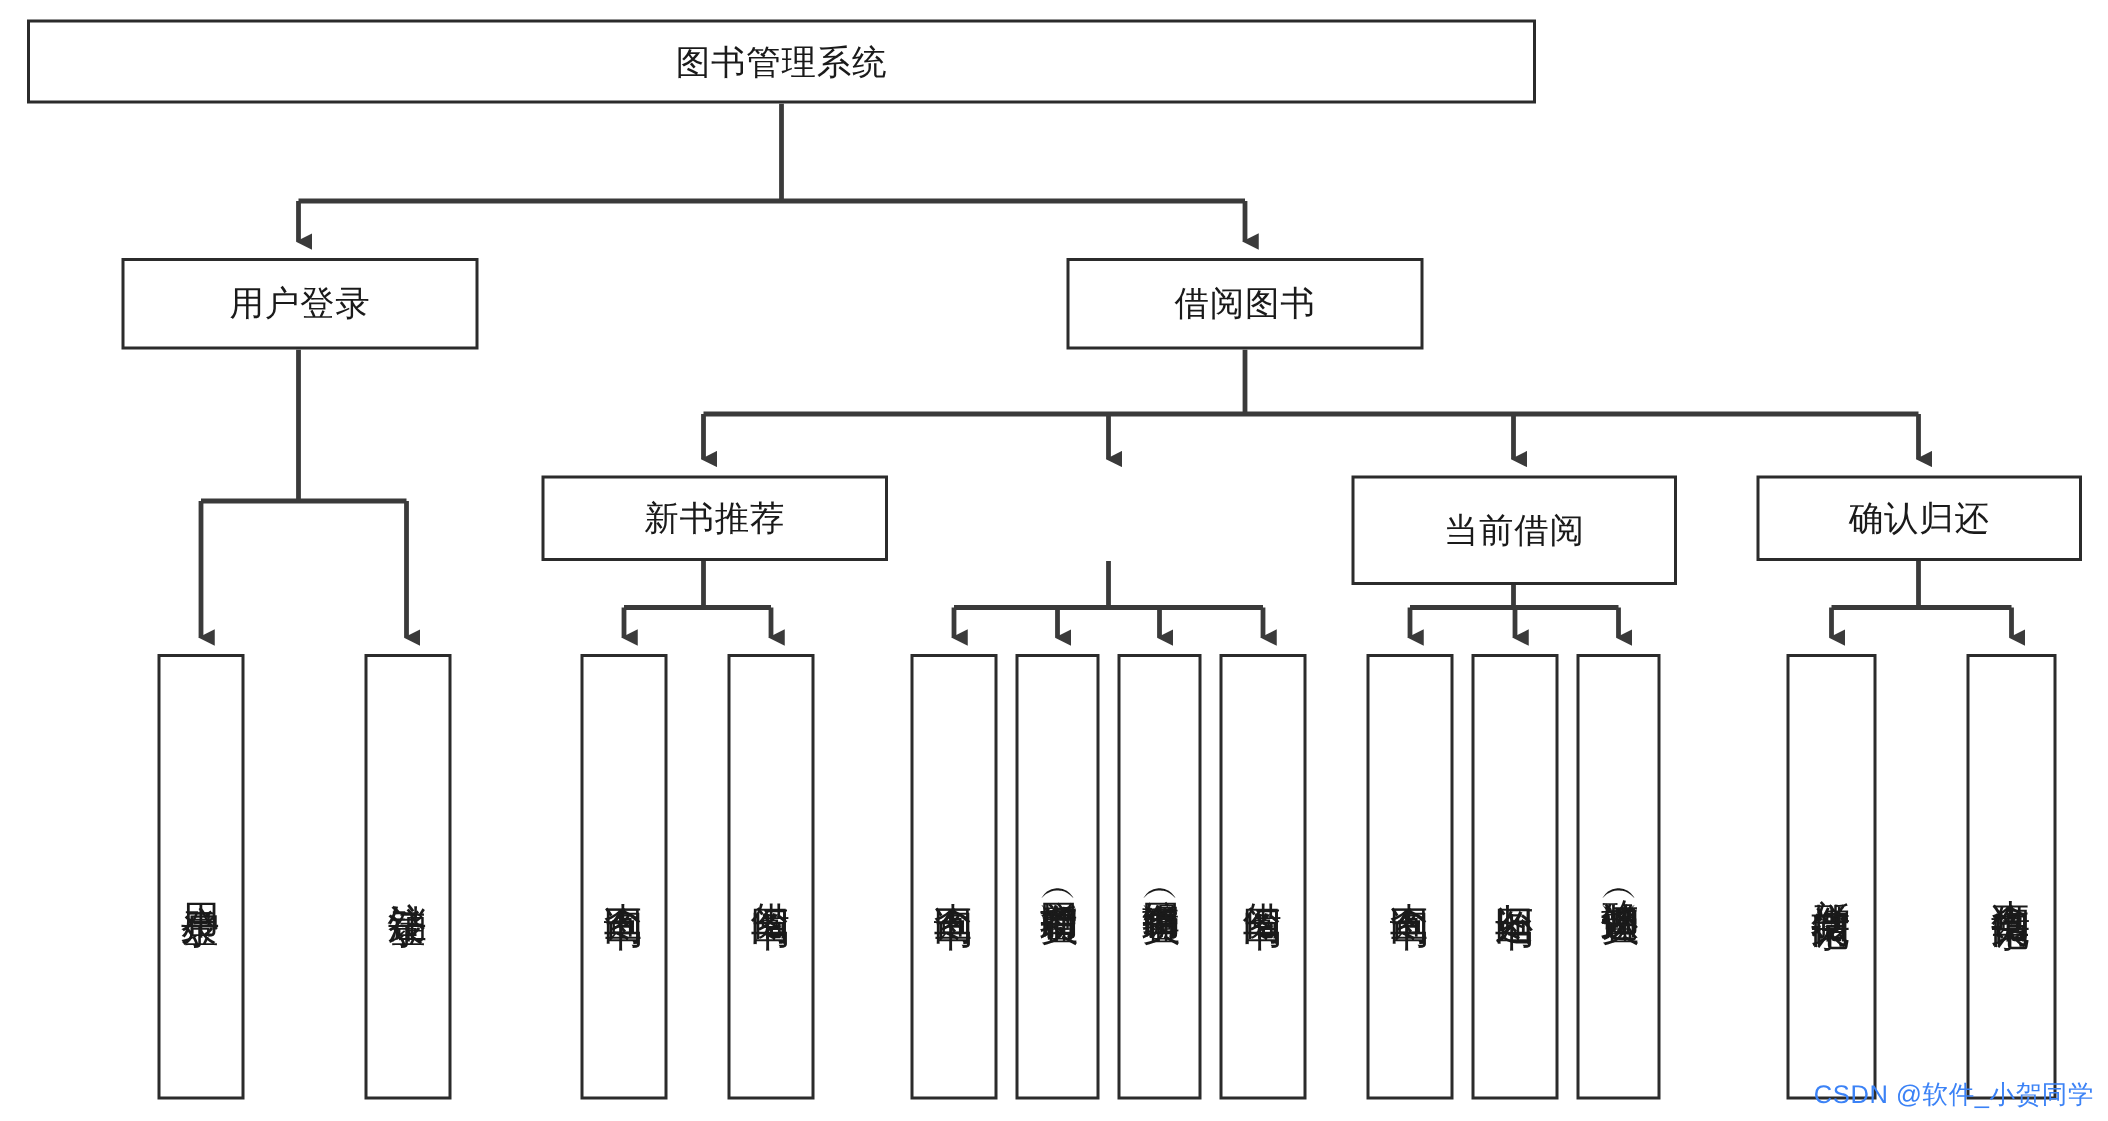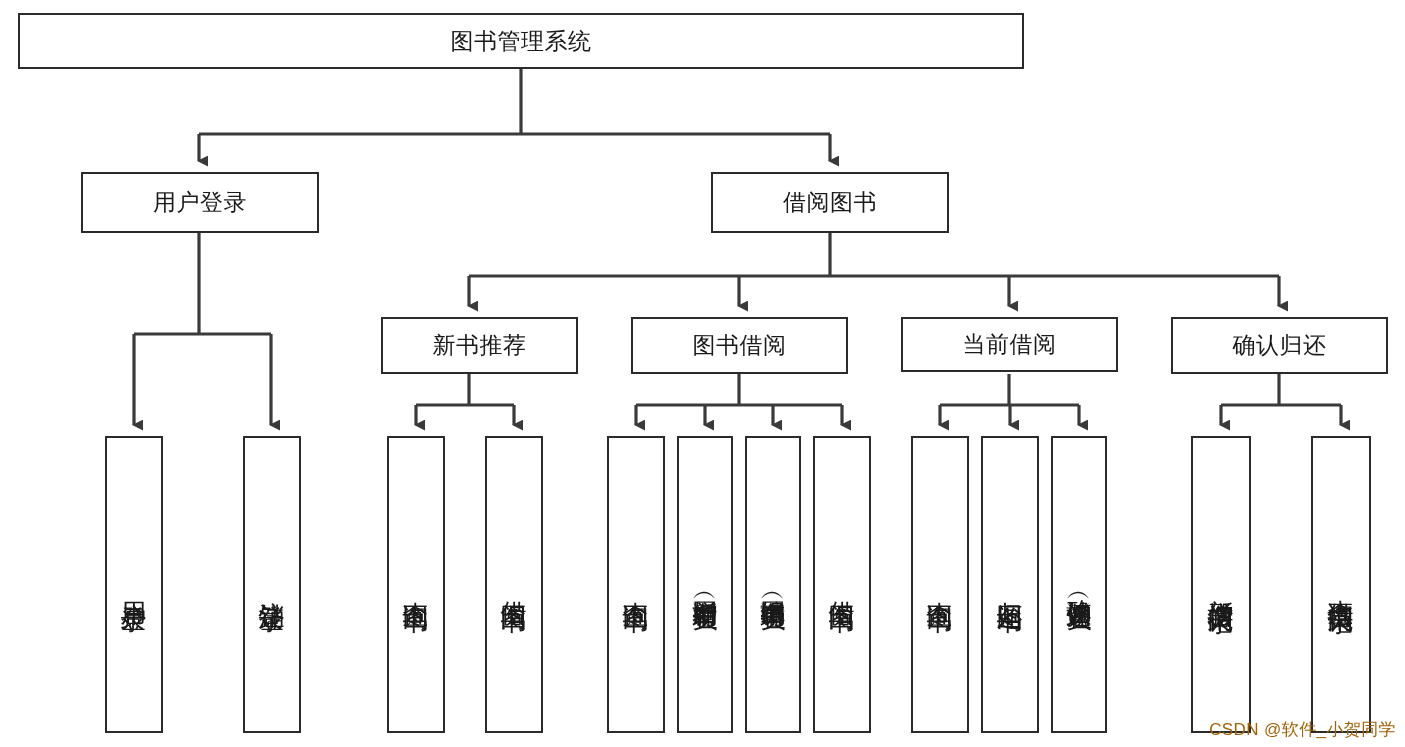--- a/index.html
+++ b/index.html
@@ -57,21 +57,21 @@
   }
   .node.vert.narrow .label {
     font-size: 25px;
     letter-spacing: 1px;
   }
   #watermark {
     position: absolute;
     right: 9px;
     bottom: 6px;
     font-size: 17px;
-    color: #a16207;
+    color: #3b82f6;
     letter-spacing: 0.4px;
     white-space: nowrap;
     pointer-events: none;
   }
 </style>
 </head>
 <body>
 
 <div id="canvas">
 
@@ -129,27 +129,24 @@
     <span class="label">图书管理系统</span>
   </div>
 
   <div class="node horiz" style="left: 81px; top: 172px; width: 238px; height: 61px;">
     <span class="label">用户登录</span>
   </div>
   <div class="node horiz" style="left: 711px; top: 172px; width: 238px; height: 61px;">
     <span class="label">借阅图书</span>
   </div>
 
-  <div class="node horiz" style="left: 361px; top: 317px; width: 197px; height: 57px; margin-left: 20px;">
+  <div class="node horiz" style="left: 361px; top: 317px; width: 231px; height: 57px;">
     <span class="label">新书推荐</span>
   </div>
-  <div class="node horiz" style="left: 631px; top: 317px; width: 217px; height: 57px;">
-    <span class="label">图书借阅</span>
-  </div>
-  <div class="node horiz" style="left: 901px; top: 317px; width: 217px; height: 55px;">
+  <div class="node horiz" style="left: 901px; top: 317px; width: 217px; height: 73px;">
     <span class="label">当前借阅</span>
   </div>
   <div class="node horiz" style="left: 1171px; top: 317px; width: 217px; height: 57px;">
     <span class="label">确认归还</span>
   </div>
 
   <div class="node vert" style="left: 105px; top: 436px; width: 58px; height: 297px;">
     <span class="label">用户登录</span>
   </div>
   <div class="node vert" style="left: 243px; top: 436px; width: 58px; height: 297px;">

